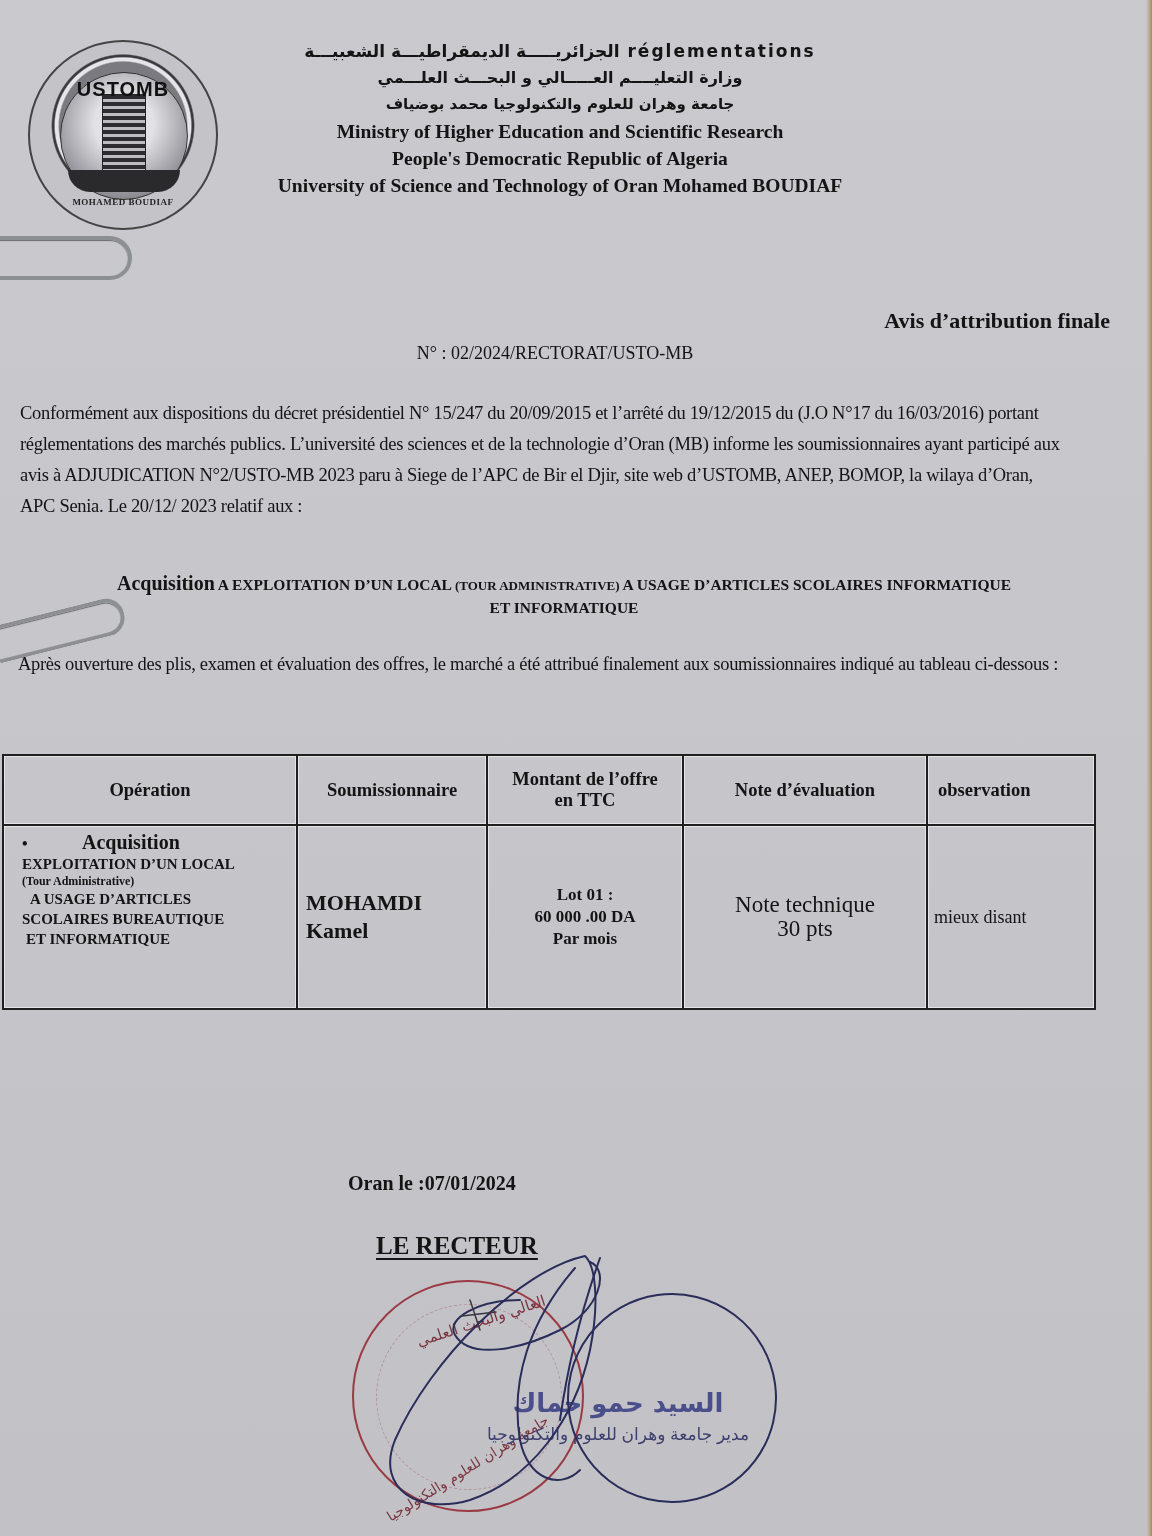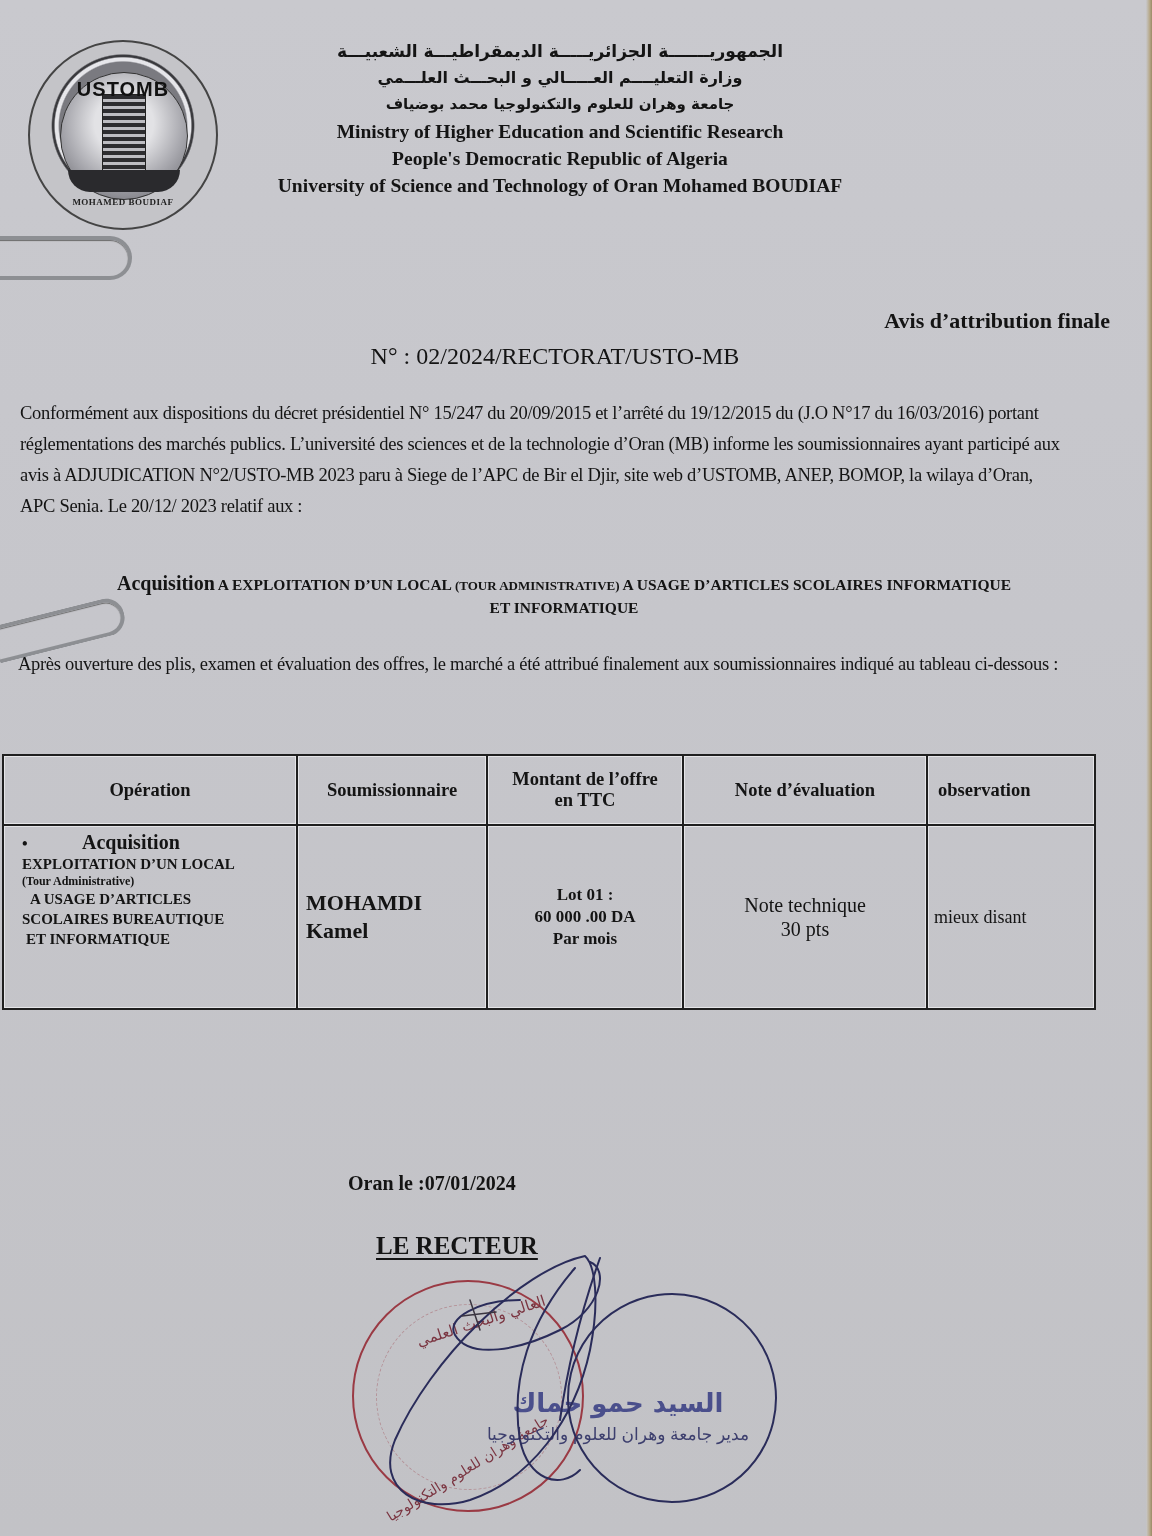--- a/index.html
+++ b/index.html
@@ -55,21 +55,21 @@
   .header {
     left: 230px; top: 38px; width: 660px; text-align: center;
   }
   .ar { direction: rtl; font-family: "DejaVu Sans", sans-serif; font-weight: bold; }
   .ar1 { font-size: 17px; line-height: 27px; letter-spacing: 2px; }
   .ar2 { font-size: 16px; line-height: 26px; letter-spacing: 2px; }
   .ar3 { font-size: 15px; line-height: 27px; }
   .en { font-weight: bold; font-size: 19.5px; line-height: 27px; }
 
   .title { left: 0; width: 1110px; top: 308px; text-align: right; font-weight: bold; font-size: 22px; }
-  .ref { left: 0; width: 1110px; top: 343px; text-align: center; font-size: 24px; }
+  .ref { left: 0; width: 1110px; top: 343px; text-align: center; font-size: 18px; }
 
   .para {
     left: 20px; top: 398px; width: 1050px; font-size: 18.5px; line-height: 31px;
     font-family: "Liberation Serif", serif; letter-spacing: -0.3px;
   }
 
   .subject { left: 34px; top: 572px; width: 1060px; font-weight: bold; text-align: center; }
   .subject .lead { font-size: 20px; }
   .subject .caps { font-size: 15.5px; }
   .subject .small { font-size: 13px; }
@@ -88,21 +88,21 @@
   }
   table.award th { height: 60px; font-size: 18.5px; font-weight: bold; text-align: center; }
   table.award td { height: 172px; }
   .th-obs { text-align: left !important; padding-left: 10px !important; }
   .op-cell { font-weight: bold; font-size: 15px; line-height: 20px; padding-left: 18px !important; vertical-align: top !important; padding-top: 6px !important; }
   .op-head { font-size: 20px; display: block; }
   .op-bullet { display: inline-block; width: 60px; font-size: 16px; }
   .op-small { font-size: 12px; display: block; line-height: 15px; }
   .sub-cell { font-weight: bold; font-size: 22px; line-height: 28px; padding-left: 8px !important; }
   .amt-cell { text-align: center; font-weight: bold; font-size: 17px; line-height: 22px; }
-  .note-cell { text-align: center; font-size: 20px; line-height: 24px; }
+  .note-cell { text-align: center; font-size: 23px; line-height: 24px; }
   .obs-cell { font-size: 18px; padding-left: 6px !important; }
 
   .date { left: 348px; top: 1172px; font-size: 20px; font-weight: bold; }
   .signer { left: 376px; top: 1232px; font-size: 25px; font-weight: bold; text-decoration: underline; text-decoration-thickness: 2px; text-underline-offset: 4px; }
 
   
   .round-stamp {
     left: 352px; top: 1280px; width: 232px; height: 232px; border-radius: 50%;
     border: 2.5px solid #9a3a44; box-sizing: border-box;
   }
@@ -136,21 +136,21 @@
   <div class="logo-building"></div>
   <div class="logo-title">USTOMB</div>
   <div class="logo-band"></div>
   <div class="logo-bottom">MOHAMED BOUDIAF</div>
 </div>
 
 <div class="clip" style="left:-10px; top:236px; width:138px; height:36px;"></div>
 <div class="clip" style="left:-6px; top:610px; width:128px; height:30px; transform: rotate(-14deg);"></div>
 
 <div class="abs header">
-  <div class="ar ar1">الجمهوريـــــــة الجزائريـــــة الديمقراطيـــة الشعبيـــة</div>
+  <div class="ar ar1">réglementations الجزائريـــــة الديمقراطيـــة الشعبيـــة</div>
   <div class="ar ar2">وزارة التعليــــم العـــــالي و البحـــث العلـــمي</div>
   <div class="ar ar3">جامعة وهران للعلوم والتكنولوجيا محمد بوضياف</div>
   <div class="en">Ministry of Higher Education and Scientific Research</div>
   <div class="en">People's Democratic Republic of Algeria</div>
   <div class="en">University of Science and Technology of Oran Mohamed BOUDIAF</div>
 </div>
 
 <div class="abs title">Avis d’attribution finale</div>
 <div class="abs ref">N° : 02/2024/RECTORAT/USTO-MB</div>
 

